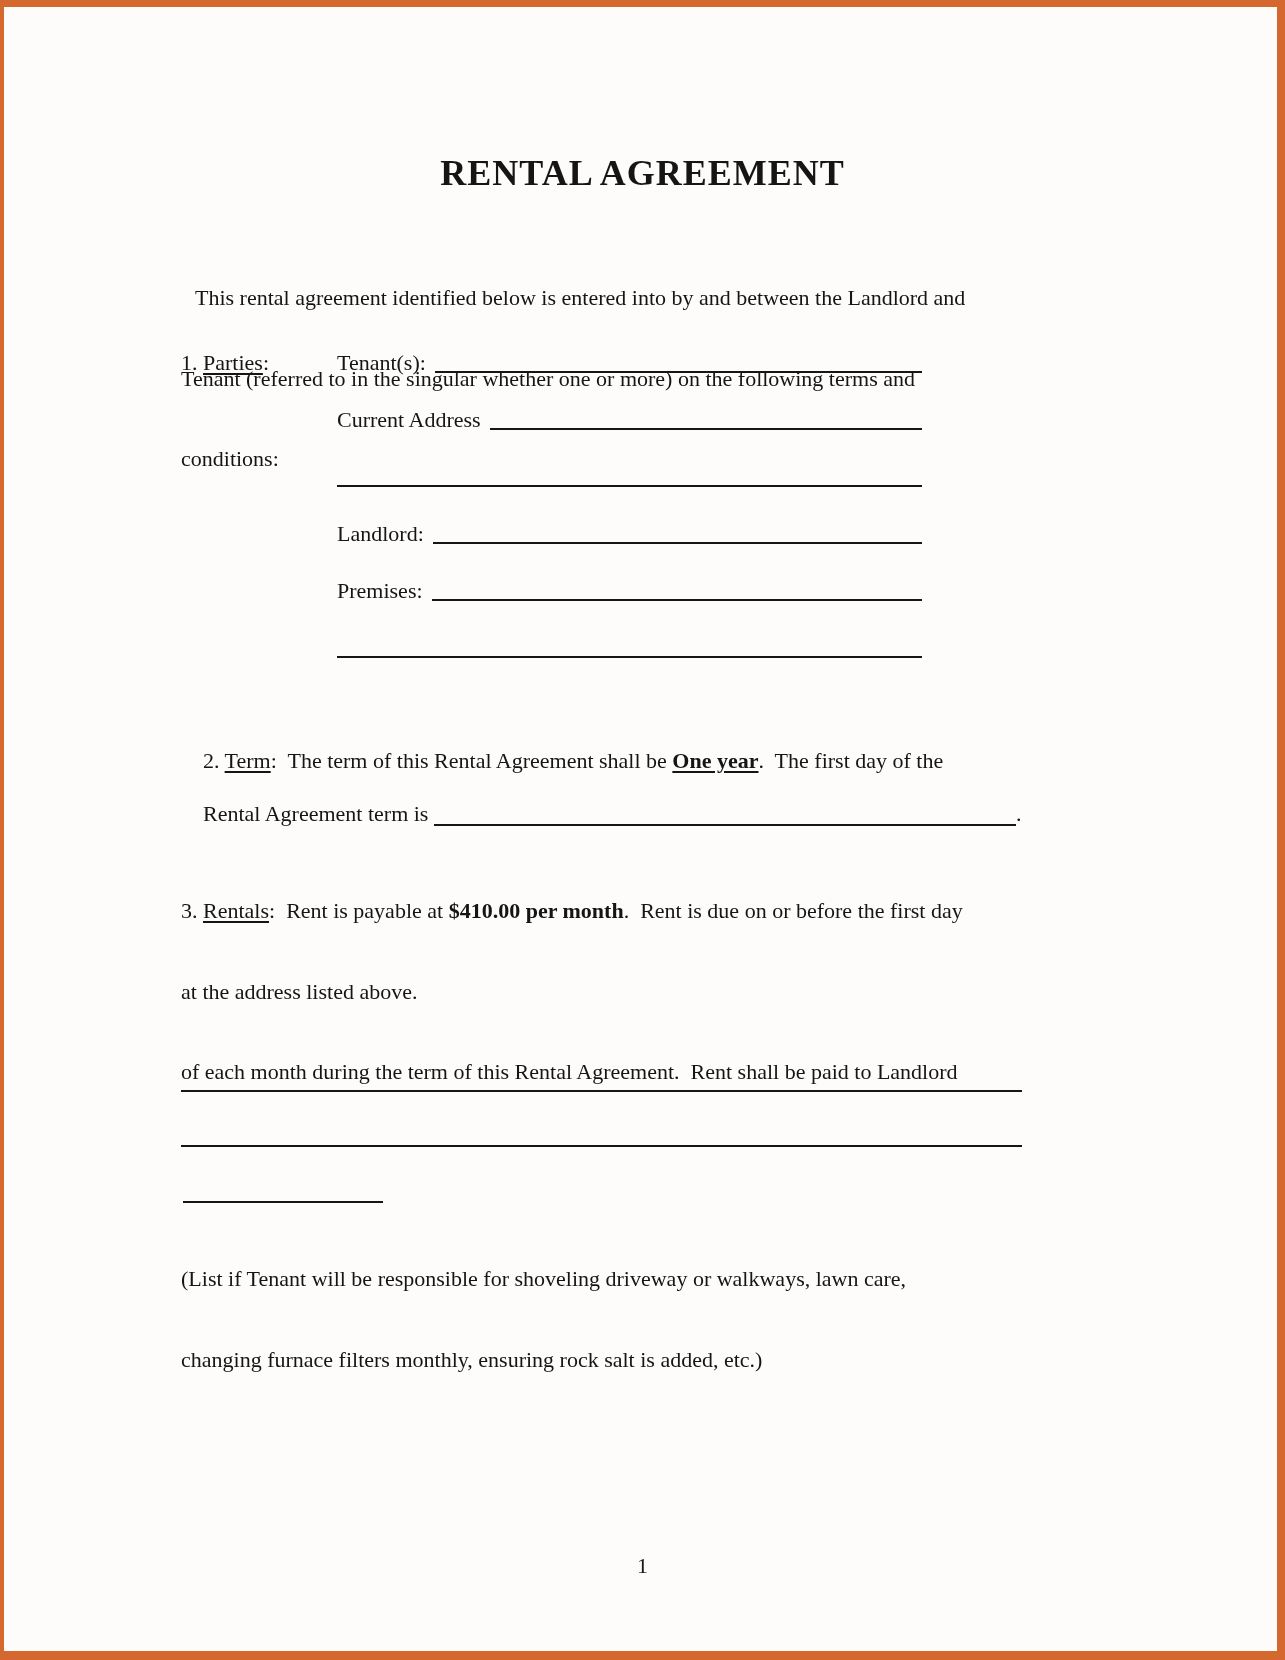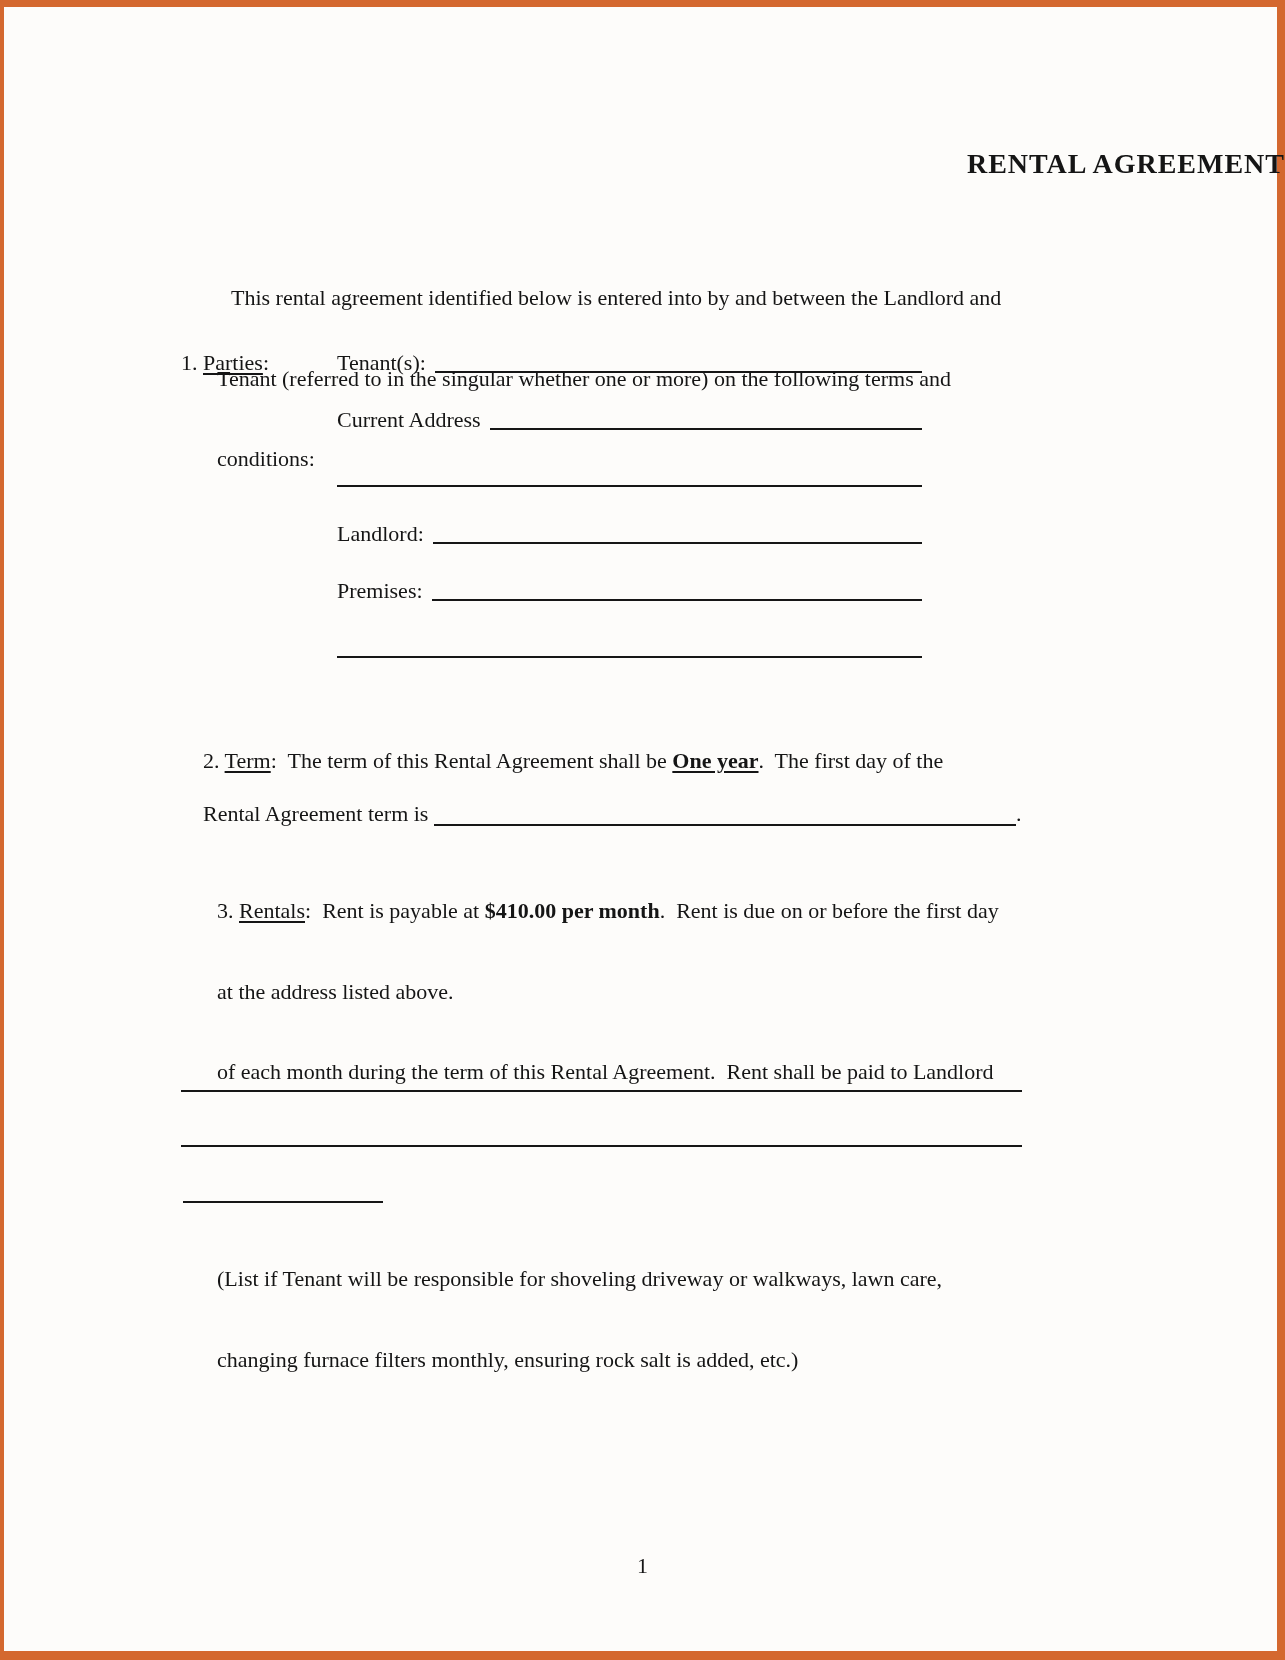--- a/index.html
+++ b/index.html
@@ -13,29 +13,29 @@
     overflow: hidden;
   }
   
   .border-top    { position: absolute; top: 0; left: 0; right: 0; height: 7px; }
   .border-bottom { position: absolute; bottom: 0; left: 0; right: 0; height: 9px; }
   .border-left   { position: absolute; top: 0; bottom: 0; left: 0; width: 4px; }
   .border-right  { position: absolute; top: 0; bottom: 0; right: 0; width: 8px; }
 
   .doc-title {
     position: absolute;
-    top: 144px; left: 0; width: 100%;
-    text-align: right;
-    font-size: 28px; line-height: 40px;
+    top: 153px; left: 0; width: 100%;
+    text-align: center;
+    font-size: 36px; line-height: 40px;
     font-weight: bold;
     letter-spacing: 1px;
     white-space: pre;
   }
 
-  .txt { font-size: 22px; white-space: pre-wrap; margin-left: 36px; }
+  .txt { font-size: 22px; white-space: pre-wrap; }
   .line22 { line-height: 28.5px; white-space: pre; }
 
   .intro { position: absolute; left: 181px; top: 232px; width: 870px; }
   .intro .first { text-indent: 14px; }
 
   .u  { text-decoration: underline; text-underline-offset: 3px; text-decoration-thickness: 2px; }
   .bu { font-weight: bold; text-decoration: underline; text-underline-offset: 3px; text-decoration-thickness: 2px; }
   .b  { font-weight: bold; }
 
   

